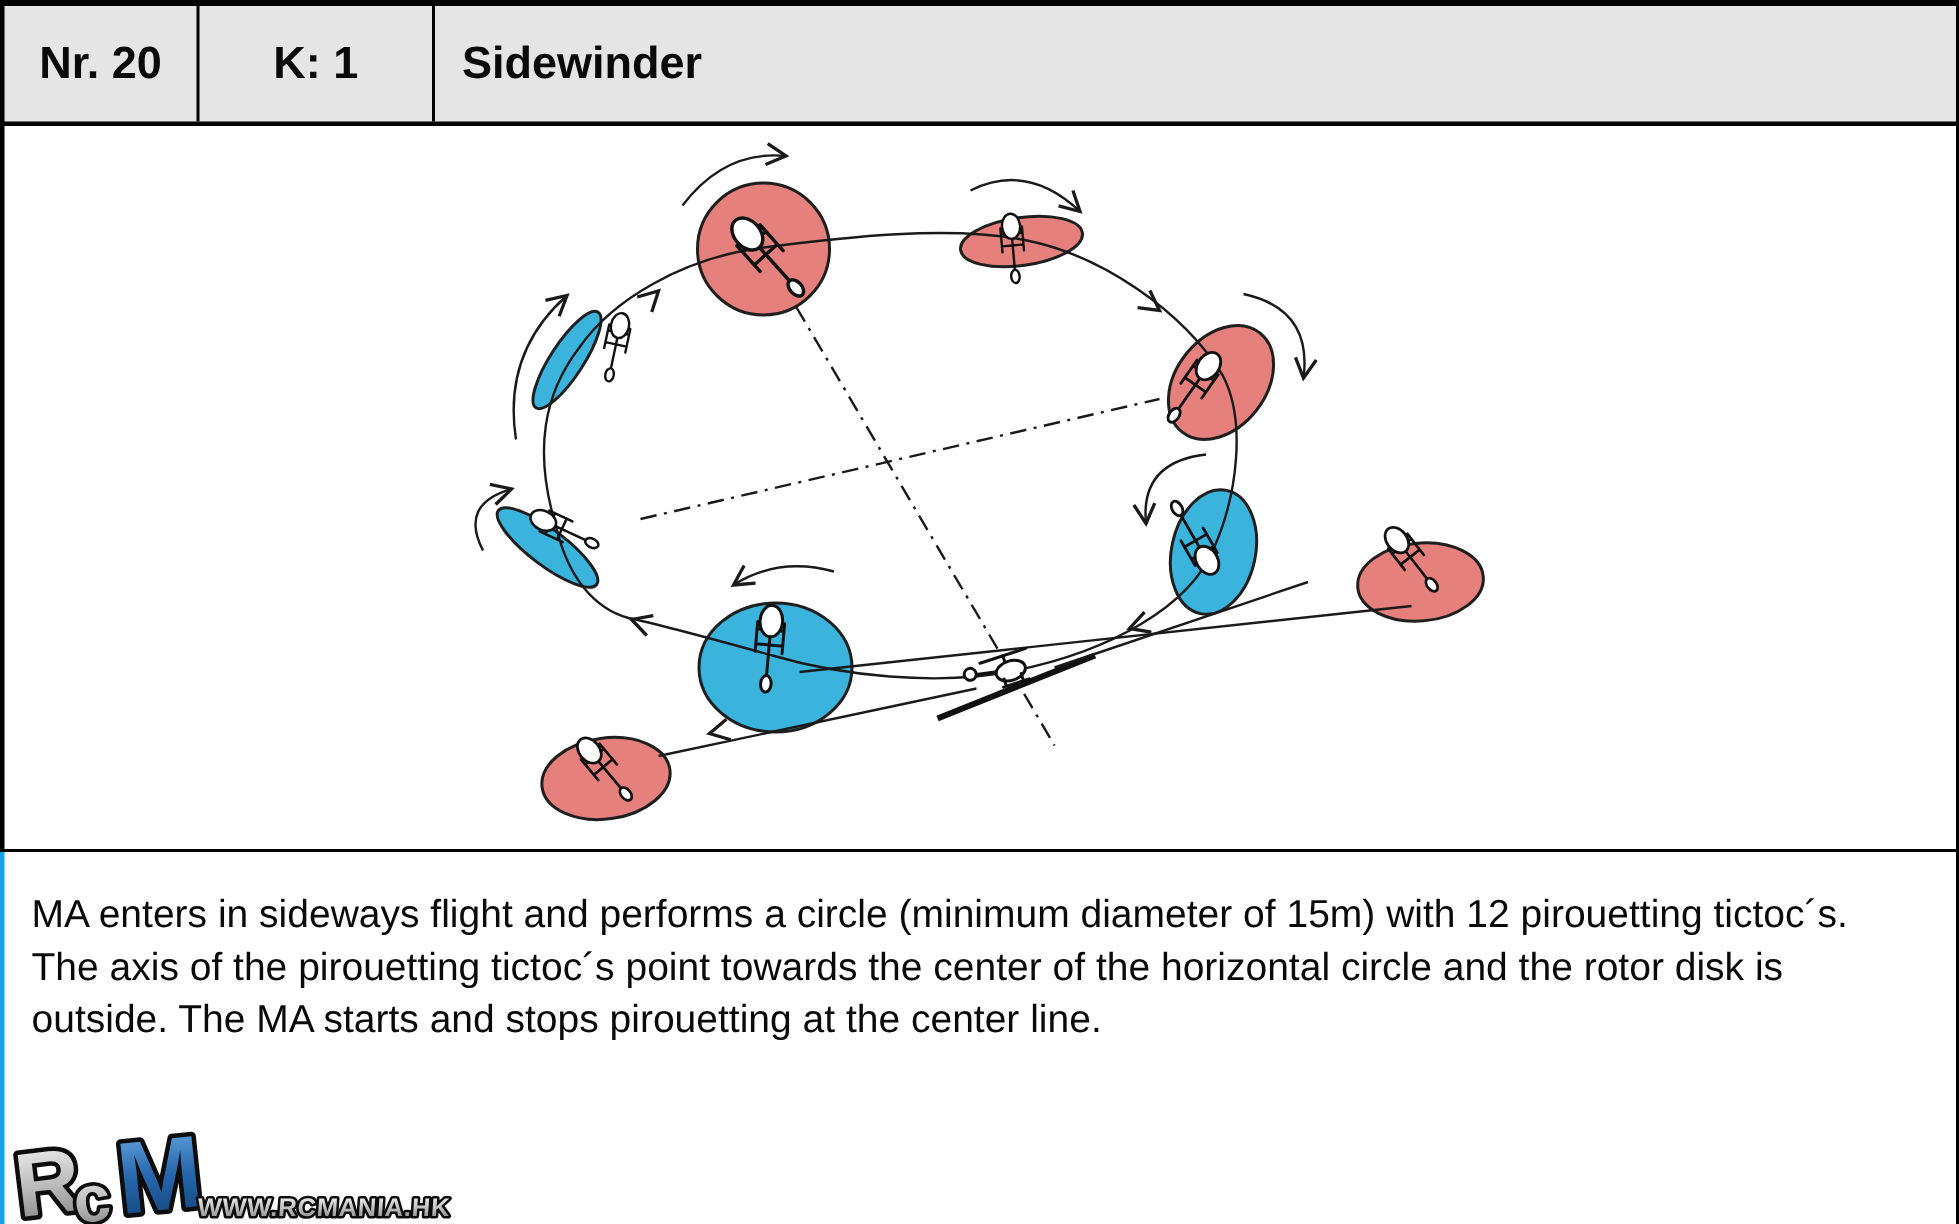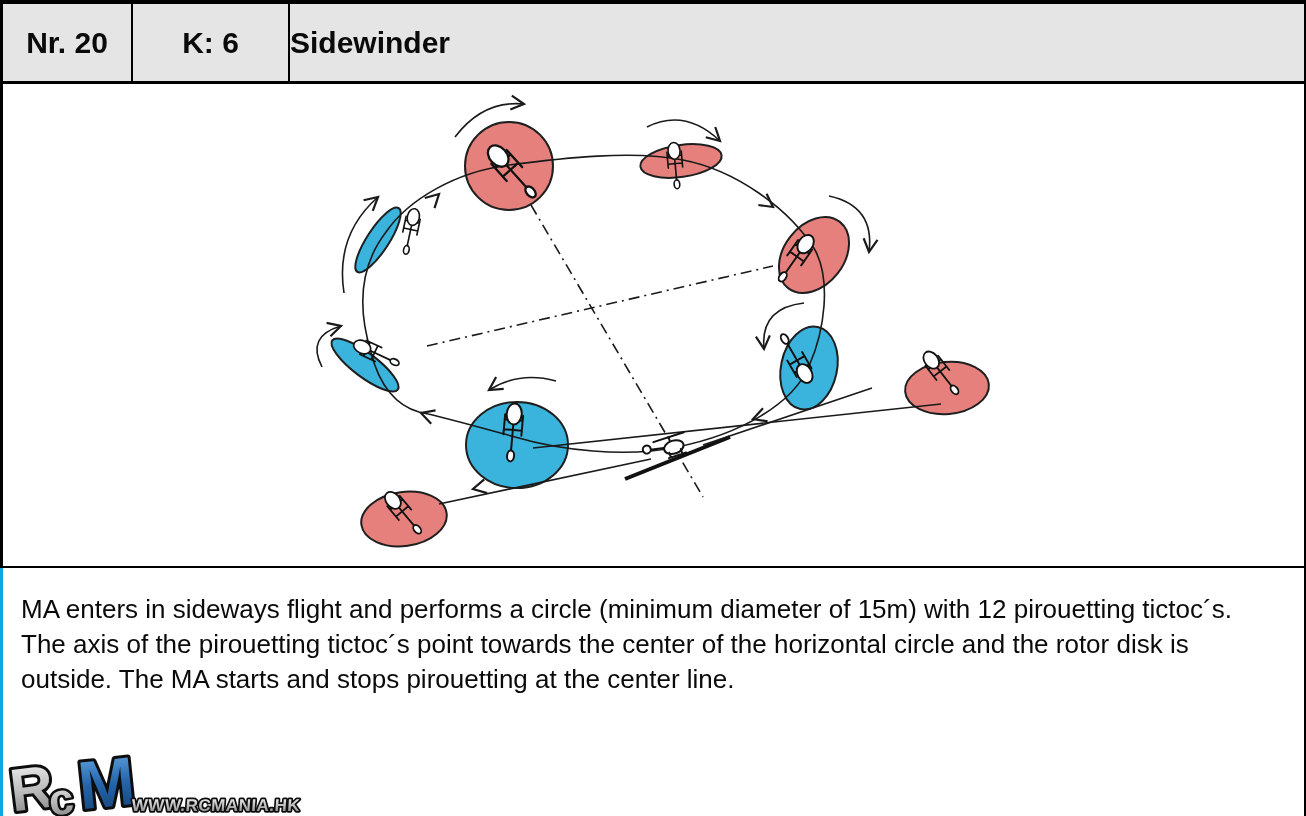--- a/index.html
+++ b/index.html
@@ -6,21 +6,21 @@
   .page{position:relative;width:1306px;height:816px;background:#fff;overflow:hidden;
         font-family:"Liberation Sans",sans-serif;}
   
   .hdr{position:absolute;left:0;top:0;width:1306px;height:84px;box-sizing:border-box;
        background:#e5e5e5;border-top:4px solid #000;border-bottom:3px solid #000;
        border-left:3px solid #000;border-right:2px solid #000;display:flex;align-items:center;}
   .hdr .cell{height:100%;display:flex;align-items:center;box-sizing:border-box;
              font-weight:bold;font-size:30px;color:#0a0a0a;}
   .cell-nr{width:130px;justify-content:center;border-right:2px solid #000;}
   .cell-k{width:157px;justify-content:center;border-right:2px solid #000;}
-  .cell-title{flex:1;justify-content:flex-start;}
+  .cell-title{flex:1;padding-left:18px;justify-content:flex-start;}
   
   .diagram-box{position:absolute;left:0;top:84px;width:1306px;height:484px;box-sizing:border-box;
                border-left:3px solid #000;border-right:2px solid #000;border-bottom:2px solid #000;
                background:#fff;}
   .diagram-box svg{display:block;}
   
   .desc-box{position:absolute;left:0;top:568px;width:1306px;height:248px;box-sizing:border-box;
             border-left:3px solid #0ea5e9;border-right:2px solid #000;background:#fff;}
   .desc-text{margin:24px 20px 0 18px;font-size:26px;line-height:35px;color:#0a0a0a;width:1256px;}
   
@@ -29,21 +29,21 @@
   .heli{stroke:#111;stroke-width:2px;fill:none;stroke-linecap:round;}
   .heli .wht{fill:#fff;}
 </style>
 </head>
 <body>
 
 <div class="page">
 
   <div class="hdr">
     <div class="cell cell-nr">Nr. 20</div>
-    <div class="cell cell-k">K: 6</div>
+    <div class="cell cell-k">K: 1</div>
     <div class="cell cell-title">Sidewinder</div>
   </div>
 
   <div class="diagram-box">
     <svg width="1301" height="482" viewBox="0 84 1301 482">
       <defs>
         <g id="heli-top" class="heli">
           <line x1="0" y1="-4" x2="0" y2="24"></line>
           <ellipse class="wht" cx="0" cy="28" rx="3.5" ry="5.5"></ellipse>
           <path d="M-9,-13 L-9,7 M9,-13 L9,7 M-9,-8 L9,-8 M-9,2 L9,2"></path>

